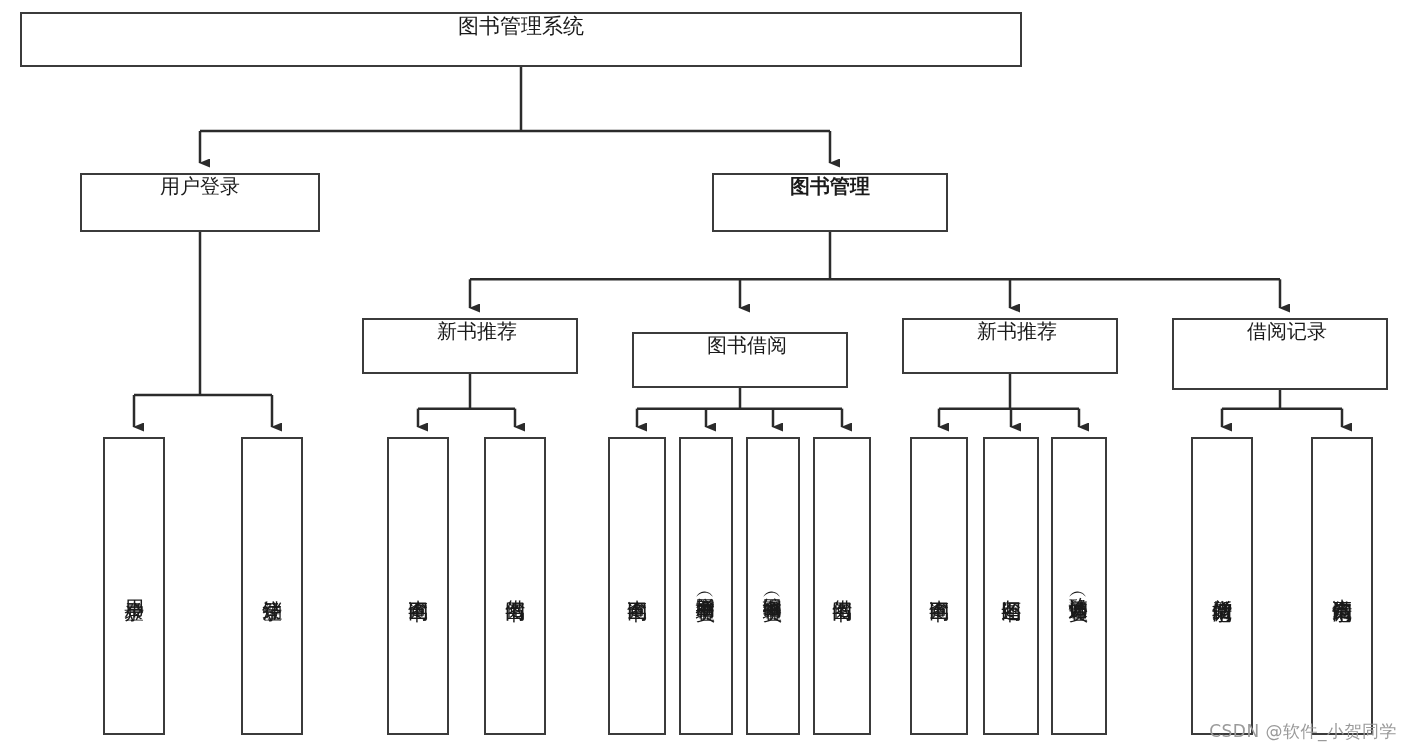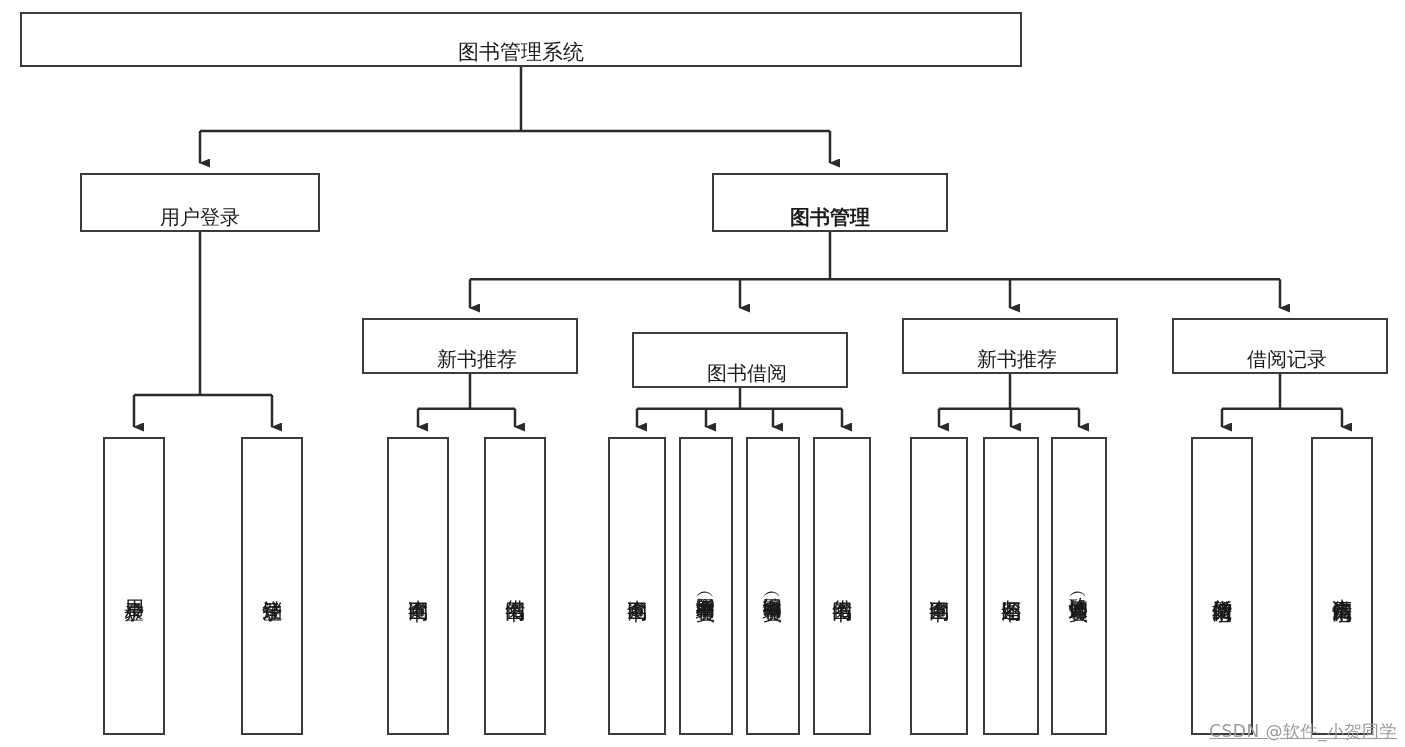--- a/index.html
+++ b/index.html
@@ -25,21 +25,21 @@
     width: 1405px;
     height: 747px;
     pointer-events: none;
   }
   .node {
     position: absolute;
     box-sizing: border-box;
     border: 2.5px solid #3b3b3b;
     background: #ffffff;
     display: flex;
-    align-items: flex-end;
+    align-items: flex-start;
     justify-content: center;
     text-align: center;
     color: #1a1a1a;
     line-height: 1.18;
   }
   .node.root {
     font-size: 21px;
   }
   .node.level1 {
     font-size: 20px;
@@ -65,21 +65,20 @@
     max-height: 100%;
   }
   #watermark {
     position: absolute;
     right: 8px;
     bottom: 4px;
     font-size: 17px;
     color: #9a9a9a;
     white-space: nowrap;
     letter-spacing: 0.5px;
-    text-decoration: underline;
   }
 </style>
 </head>
 <body>
 
 <div id="diagram-root">
 
   <svg id="edges" viewBox="0 0 1405 747" xmlns="http://www.w3.org/2000/svg">
     <defs>
       <marker id="arrowhead" markerWidth="9" markerHeight="11" refX="4.5" refY="10" orient="auto" markerUnits="userSpaceOnUse">
@@ -136,21 +135,21 @@
       </div>
       <div class="node level2" style="left: 362px; top: 318px; width: 216px; height: 56px;">
         <span class="node-text">新书推荐</span>
       </div>
       <div class="node level2" style="left: 632px; top: 332px; width: 216px; height: 56px;">
         <span class="node-text">图书借阅</span>
       </div>
       <div class="node level2" style="left: 902px; top: 318px; width: 216px; height: 56px;">
         <span class="node-text">新书推荐</span>
       </div>
-      <div class="node level2" style="left: 1172px; top: 318px; width: 216px; height: 56px;">
+      <div class="node level2" style="left: 1172px; top: 318px; width: 216px; height: 72px;">
         <span class="node-text">借阅记录</span>
       </div>
       <div class="node leaf" style="left: 103px; top: 437px; width: 62px; height: 298px;">
         <span class="leaf-text">用户登录</span>
       </div>
       <div class="node leaf" style="left: 241px; top: 437px; width: 62px; height: 298px;">
         <span class="leaf-text">注销登录</span>
       </div>
       <div class="node leaf" style="left: 387px; top: 437px; width: 62px; height: 298px;">
         <span class="leaf-text">查询图书</span>

